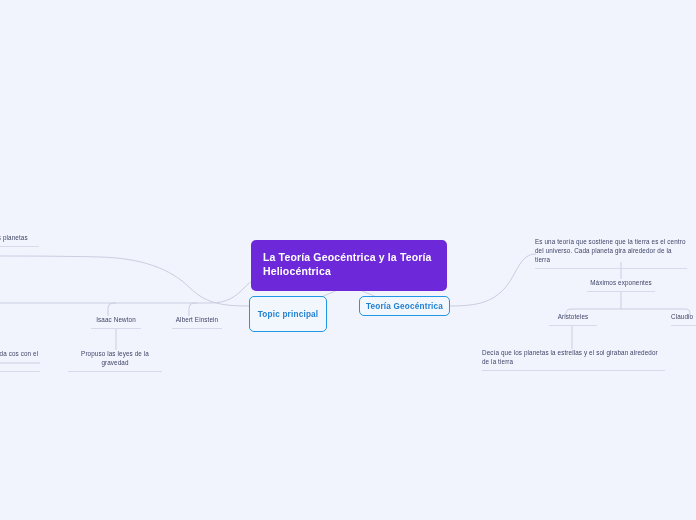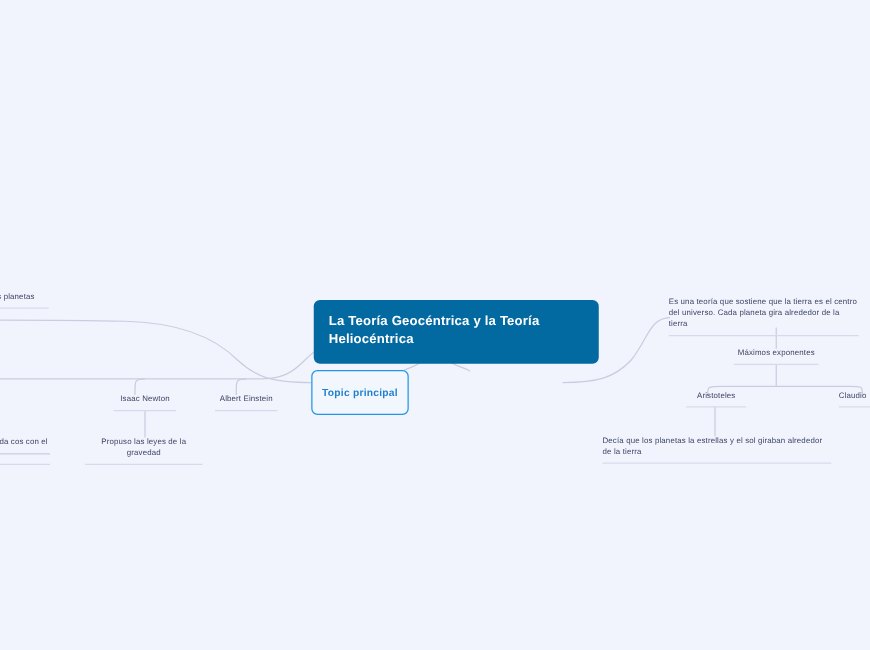--- a/index.html
+++ b/index.html
@@ -26,23 +26,23 @@
     width: 696px;
     height: 520px;
     pointer-events: none;
   }
 
   
   .root-node {
     position: absolute;
     left: 251px;
     top: 240px;
-    width: 228px;
+    width: 196px;
     box-sizing: border-box;
-    background: #0369a1;
+    background: #6d28d9;
     border-radius: 5px;
     padding: 11px 12px 12px 12px;
     color: #ffffff;
     font-size: 10.5px;
     font-weight: bold;
     line-height: 1.32;
     letter-spacing: 0.15px;
     z-index: 5;
   }
 
@@ -139,20 +139,21 @@
 
       <path d="M 210 303 C 228 303 236 296 244 288 C 252 280 258 276 270 274"></path>
 
     </g>
   </svg>
 
   <div class="root-node">La Teoría Geocéntrica y la Teoría Heliocéntrica</div>
 
   <div class="pill-node" id="node-topic-principal">Topic principal</div>
 
+  <div class="pill-node" id="node-teoria-geocentrica">Teoría Geocéntrica</div>
 
   <div class="text-node" id="node-geo-desc">Es una teoría que sostiene que la tierra es el centro del universo. Cada planeta gira alrededor de la tierra</div>
 
   <div class="text-node" id="node-maximos">Máximos exponentes</div>
 
   <div class="text-node" id="node-aristoteles">Aristoteles</div>
 
   <div class="text-node" id="node-claudio">Claudio</div>
 
   <div class="text-node" id="node-aristo-desc">Decía que los planetas la estrellas y el sol giraban alrededor de la tierra</div>

